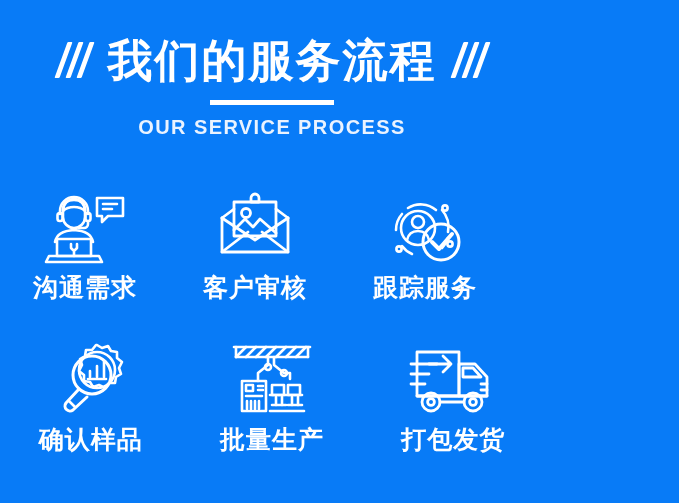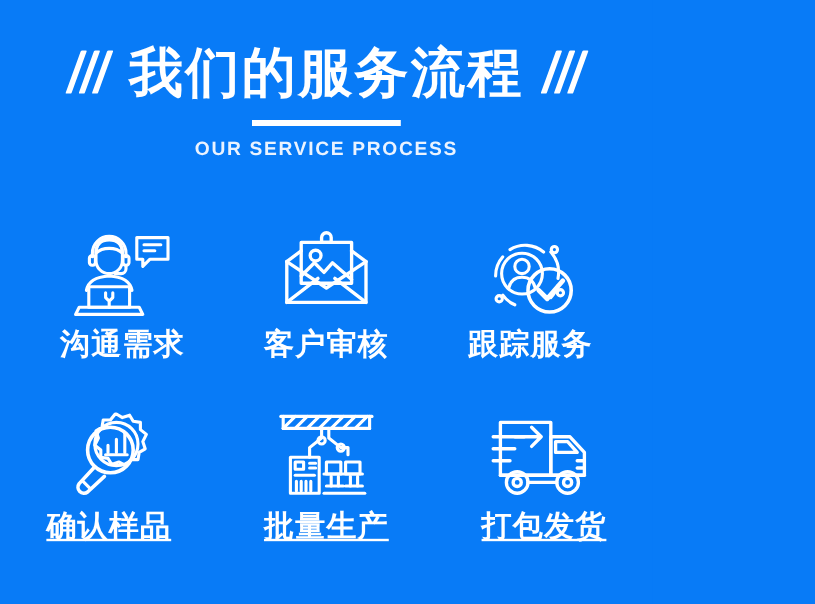--- a/index.html
+++ b/index.html
@@ -61,47 +61,46 @@
     white-space: nowrap;
   }
   .title-underline {
     width: 124px;
     height: 5px;
     background: #ffffff;
     margin: 11px auto 0 auto;
   }
   .subtitle-en {
     margin-top: 12px;
-    font-size: 16px;
+    font-size: 20px;
     font-weight: bold;
     letter-spacing: 1.4px;
     color: #eaf3ff;
     line-height: 1;
   }
   .subtitle-cn {
     margin-top: 12px;
     font-size: 16px;
     font-weight: bold;
     letter-spacing: 0.5px;
     color: #ffffff;
     line-height: 1;
   }
 
   
   .row {
     position: absolute;
     display: flex;
-    justify-content: center;
     width: 100%;
   }
   .row-1 { top: 188px; }
   .row-2 { top: 340px; }
 
   .row-1 .step { width: 170px; }
-  .row-2 .step { width: 185px; text-decoration: underline; }
+  .row-2 .step { width: 185px; }
 
   .step {
     display: flex;
     flex-direction: column;
     align-items: center;
   }
   .icon-box {
     height: 78px;
     display: flex;
     align-items: center;

